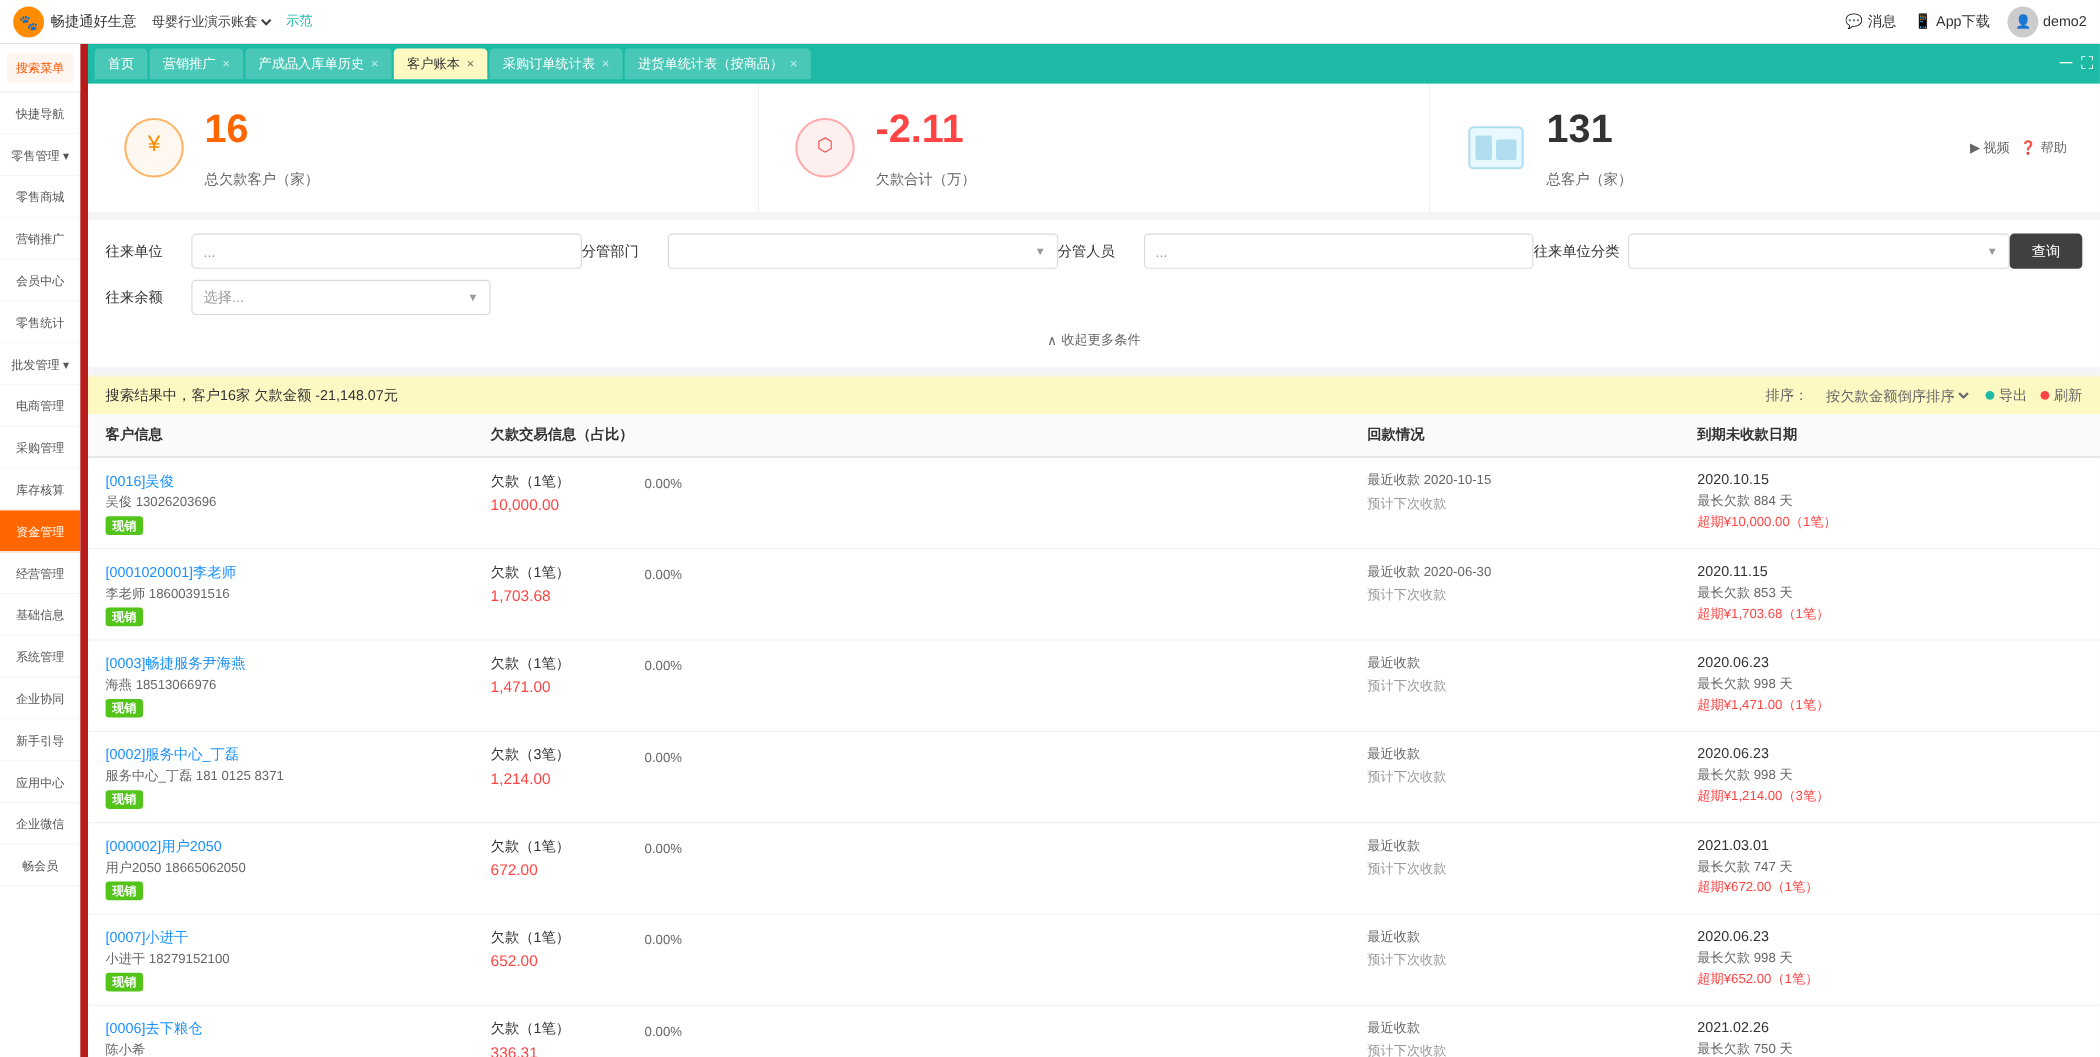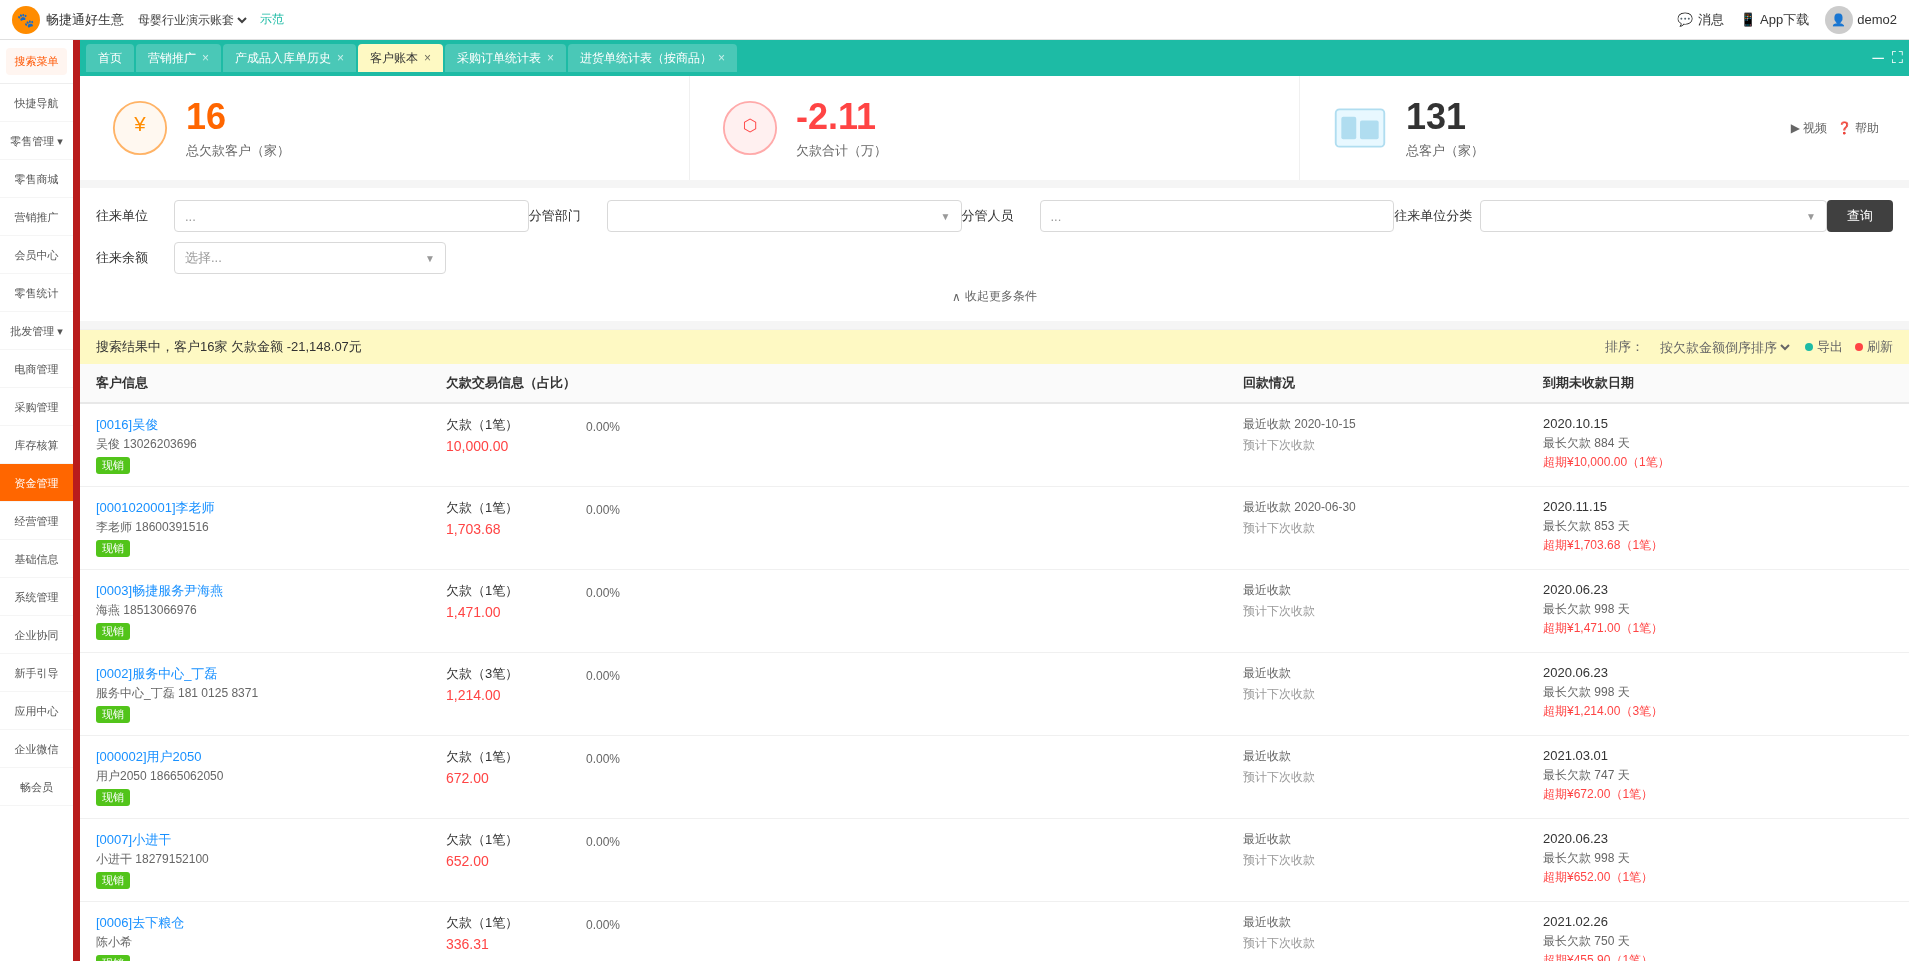--- a/index.html
+++ b/index.html
@@ -42,21 +42,21 @@
     .stats-section { background: #fff; display: flex; margin-bottom: 8px; }
     .stat-card { flex: 1; padding: 20px 30px; display: flex; align-items: center; gap: 16px; border-right: 1px solid #f0f0f0; }
     .stat-card:last-child { border-right: none; }
     .stat-icon { width: 60px; height: 60px; display: flex; align-items: center; justify-content: center; }
     .stat-icon svg { width: 56px; height: 56px; }
     .stat-info { }
     .stat-number { font-size: 36px; font-weight: bold; }
     .stat-number.red { color: #ff4444; }
     .stat-number.orange { color: #ff6600; }
     .stat-number.dark { color: #333; font-weight: 900; }
-    .stat-label { font-size: 13px; color: #666; margin-top: 4px; }
+    .stat-label { font-size: 13px; color: #666; margin-top: 16px; }
     .stat-card-actions { margin-left: auto; display: flex; gap: 10px; font-size: 12px; color: #666; }
     .stat-card-action { cursor: pointer; display: flex; align-items: center; gap: 3px; }
 
     
     .filter-section { background: #fff; padding: 12px 16px; margin-bottom: 8px; }
     .filter-row { display: flex; align-items: center; margin-bottom: 10px; }
     .filter-item { display: flex; align-items: center; gap: 8px; flex: 1; }
     .filter-label { font-size: 13px; color: #333; white-space: nowrap; min-width: 70px; }
     .filter-input { flex: 1; border: 1px solid #d9d9d9; border-radius: 4px; padding: 6px 10px; font-size: 13px; display: flex; align-items: center; justify-content: space-between; cursor: pointer; background: #fff; min-height: 32px; }
     .filter-input.with-dots { color: #999; }
@@ -73,21 +73,21 @@
     .action-btn { display: flex; align-items: center; gap: 4px; cursor: pointer; }
     .action-btn .dot { width: 8px; height: 8px; border-radius: 50%; background: #1dbba5; }
     .action-btn .dot-red { background: #ff4444; }
 
     
     .table-container { background: #fff; }
     .table-header { display: grid; grid-template-columns: 350px 1fr 300px 350px; padding: 10px 16px; border-bottom: 2px solid #e8e8e8; font-size: 13px; font-weight: 600; color: #333; background: #fafafa; }
     .table-row { display: grid; grid-template-columns: 350px 1fr 300px 350px; padding: 12px 16px; border-bottom: 1px solid #f0f0f0; align-items: start; }
     .customer-name { font-size: 13px; color: #1890ff; cursor: pointer; font-weight: 500; }
     .customer-phone { font-size: 12px; color: #666; margin-top: 2px; }
-    .customer-tag { display: inline-block; background: #52c41a; color: white; font-size: 11px; padding: 1px 6px; border-radius: 3px; margin-top: 4px; }
+    .customer-tag { display: inline-block; background: #52c41a; color: white; font-size: 11px; padding: 1px 6px; border-radius: 3px; margin-top: 4px; font-weight: bold; }
     .debt-count { font-size: 13px; color: #333; }
     .debt-amount { font-size: 14px; color: #ff4444; font-weight: 500; margin-top: 4px; }
     .debt-ratio { font-size: 12px; color: #666; margin-top: 4px; }
     .recovery-latest { font-size: 12px; color: #666; }
     .recovery-next { font-size: 12px; color: #999; margin-top: 4px; }
     .overdue-date { font-size: 13px; color: #333; }
     .overdue-days { font-size: 12px; color: #666; margin-top: 4px; }
     .overdue-amount { font-size: 12px; color: #ff4444; margin-top: 2px; cursor: pointer; }
 
     .debt-cell { display: flex; gap: 40px; }

